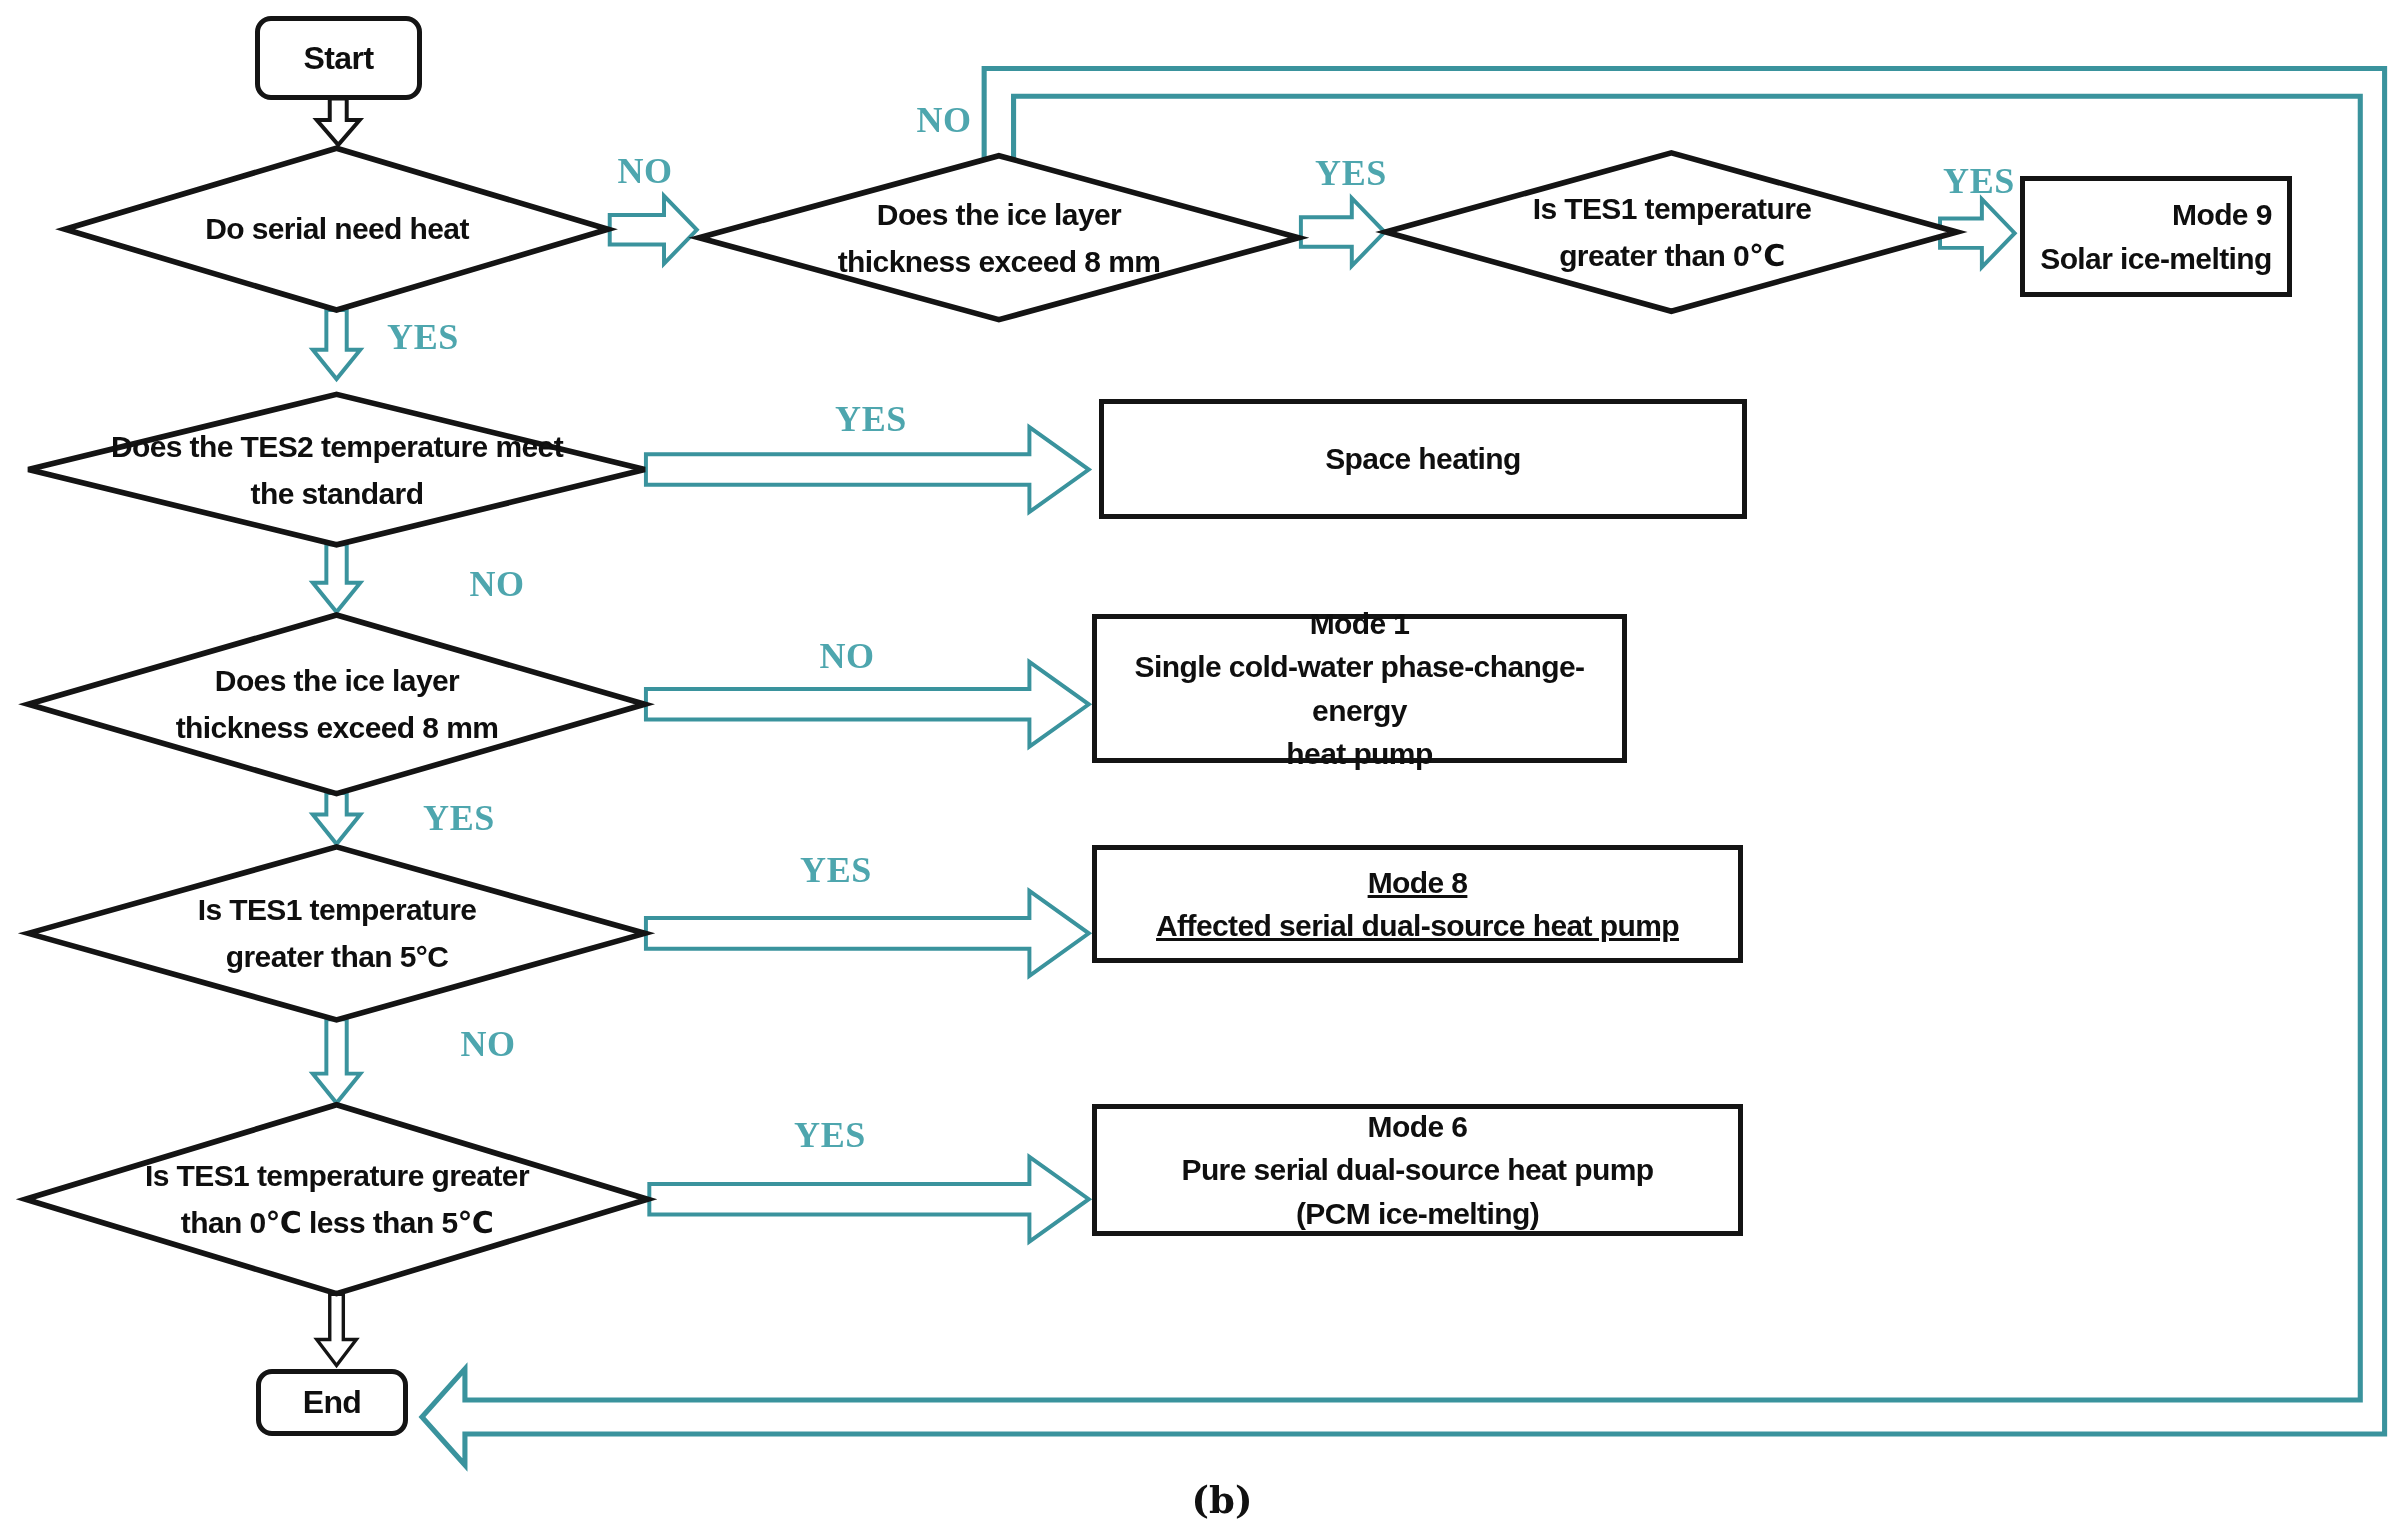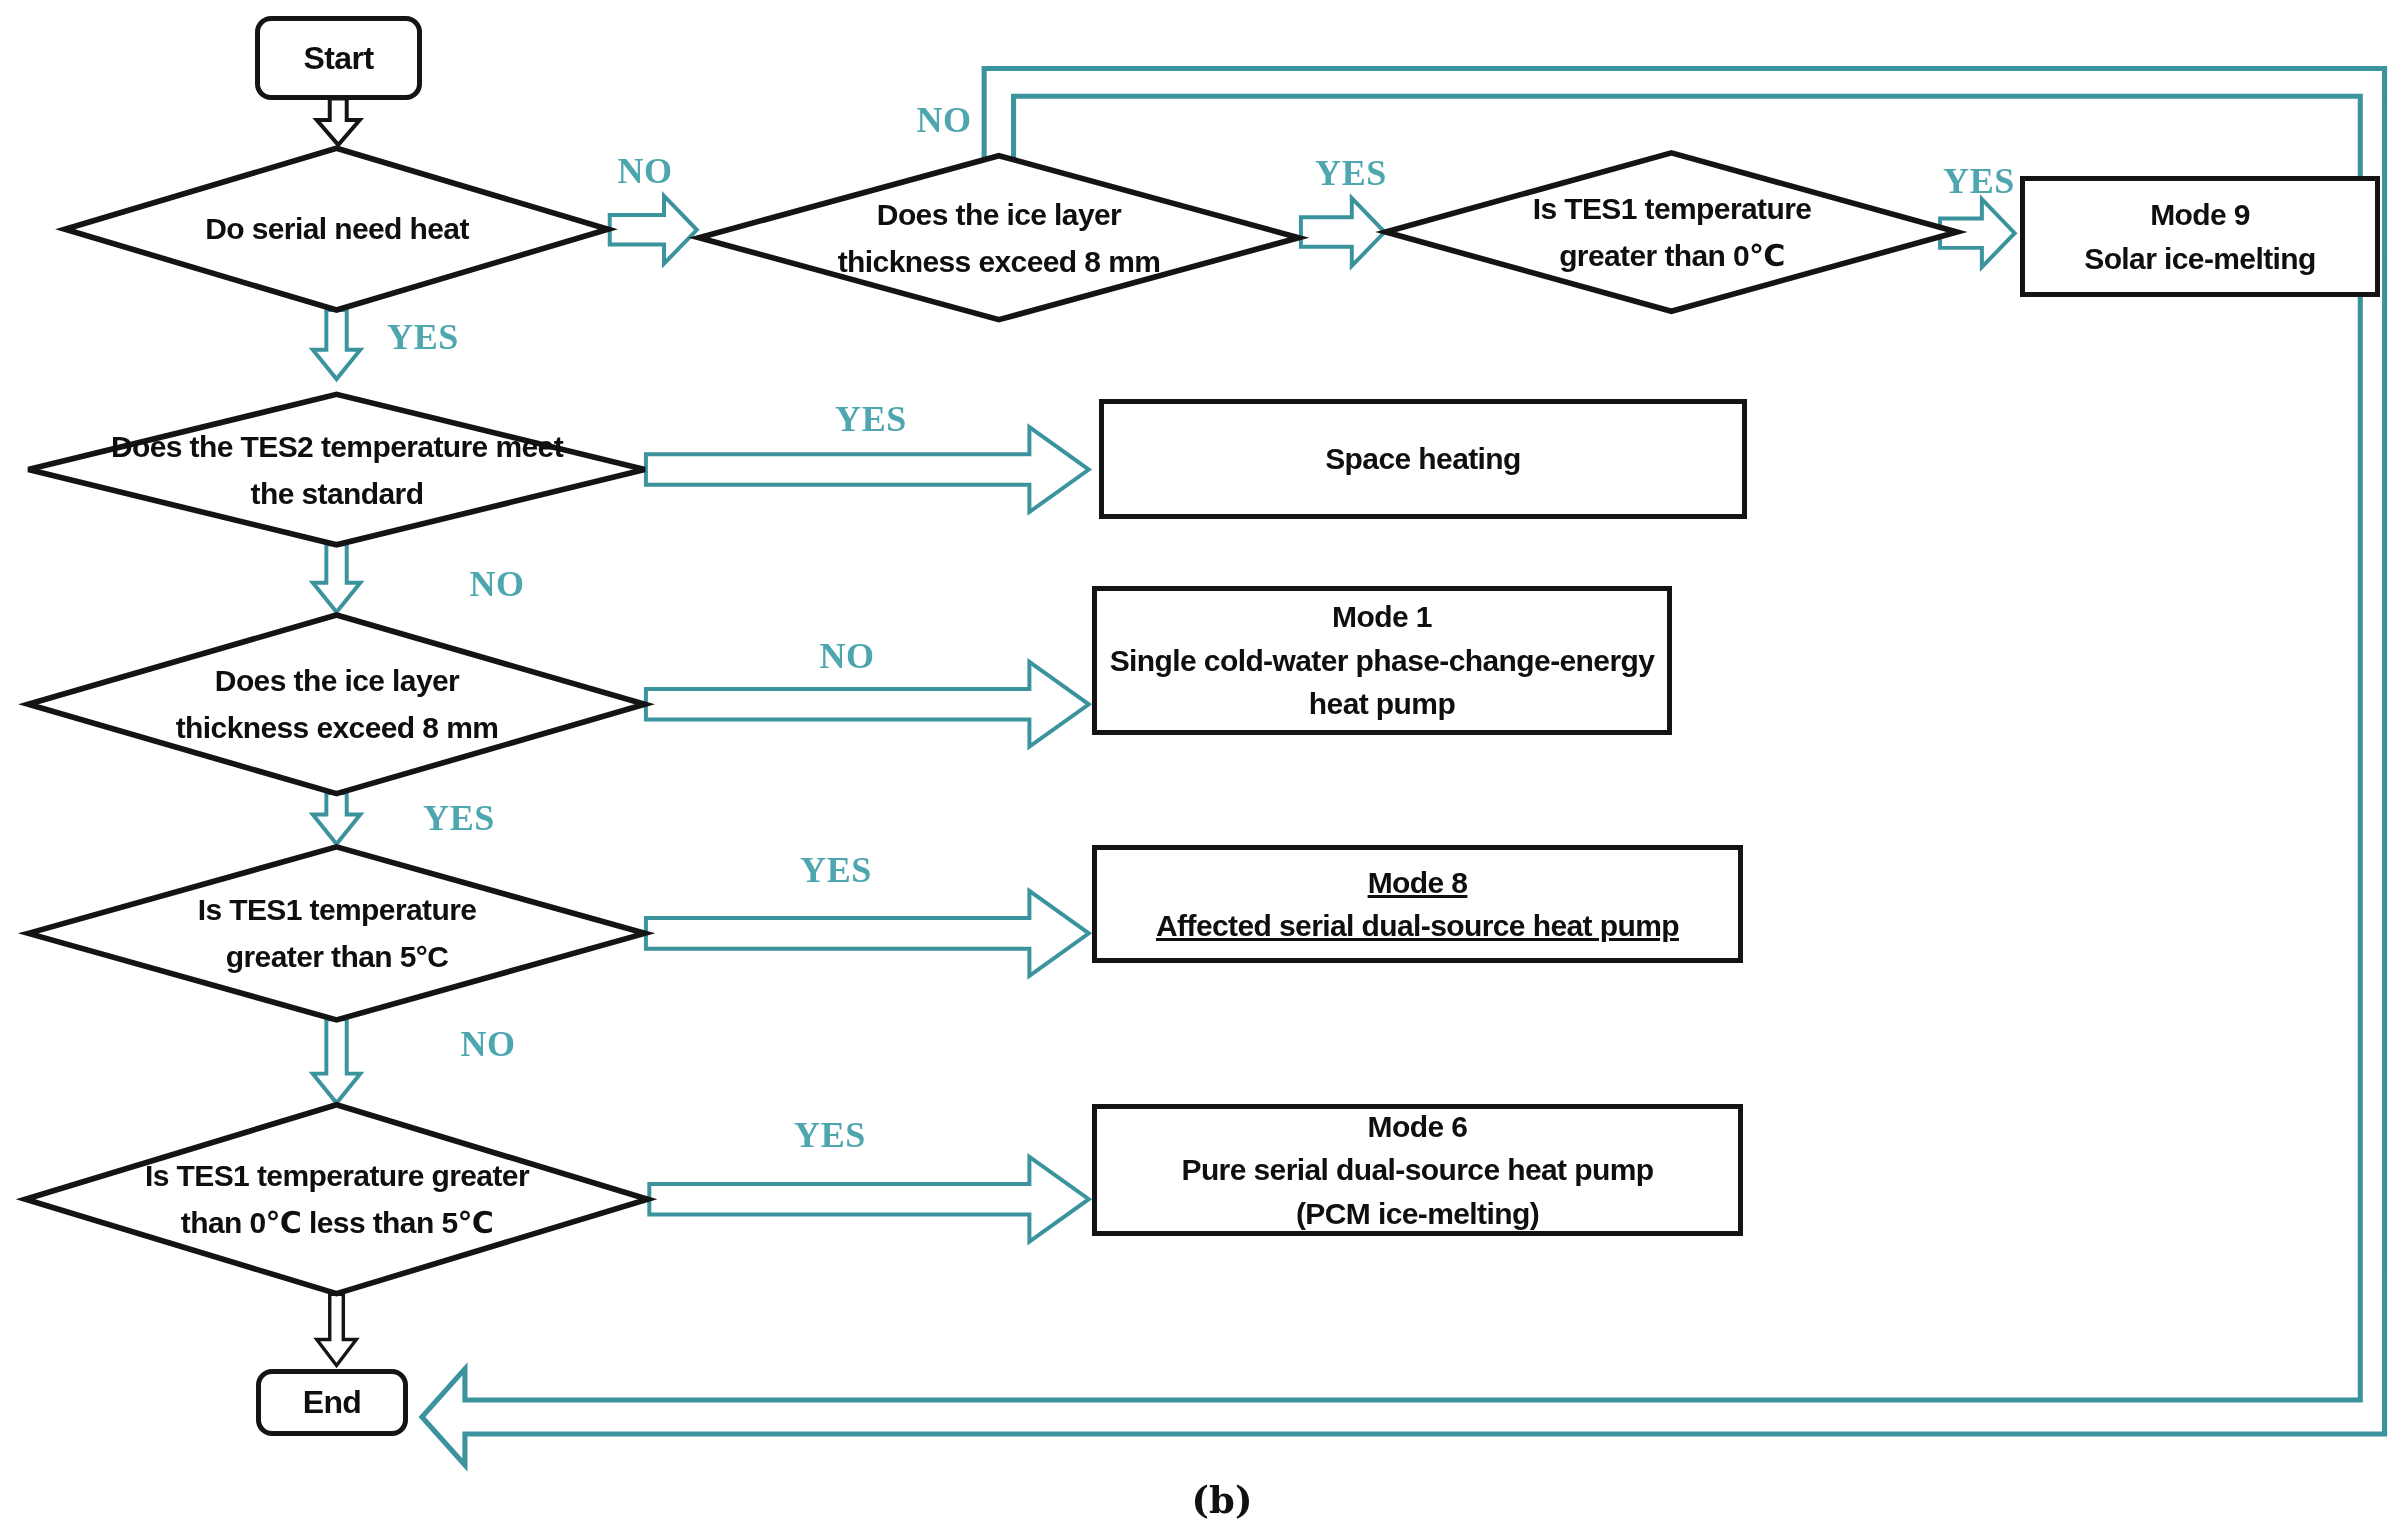--- a/index.html
+++ b/index.html
@@ -50,24 +50,24 @@
     <polygon points="50,1245 595,1087 1140,1245 595,1403" fill="#ffffff" stroke="#141414" stroke-width="10"></polygon>
     <polygon points="50,1650 595,1497 1140,1650 595,1803" fill="#ffffff" stroke="#141414" stroke-width="10"></polygon>
     <polygon points="45,2120 595,1953 1145,2120 595,2287" fill="#ffffff" stroke="#141414" stroke-width="10"></polygon>
     <polygon points="1236,420 1766,275 2296,420 1766,565" fill="#ffffff" stroke="#141414" stroke-width="10"></polygon>
     <polygon points="2450,410 2955,270 3460,410 2955,550" fill="#ffffff" stroke="#141414" stroke-width="10"></polygon>
   </svg>
 
   <div class="box rounded" style="left:255px;top:16px;width:167px;height:84px;">Start</div>
   <div class="box rounded" style="left:256px;top:1369px;width:152px;height:67px;">End</div>
 
-  <div class="box" style="left:2020px;top:176px;width:360px;height:121px;">Mode 9
+  <div class="box" style="left:2020px;top:176px;width:272px;height:121px;text-align:right;">Mode 9
 Solar ice-melting</div>
   <div class="box" style="left:1099px;top:399px;width:648px;height:120px;">Space heating</div>
-  <div class="box" style="left:1092px;top:586px;width:580px;height:149px;">Mode 1
+  <div class="box" style="left:1092px;top:614px;width:535px;height:149px;">Mode 1
 Single cold-water phase-change-energy
 heat pump</div>
   <div class="box" style="left:1092px;top:845px;width:651px;height:118px;text-decoration:underline;">Mode 8
 Affected serial dual-source heat pump</div>
   <div class="box" style="left:1092px;top:1104px;width:651px;height:132px;">Mode 6
 Pure serial dual-source heat pump
 (PCM ice-melting)</div>
 
   <div class="dtext" style="left:337px;top:229px;">Do serial need heat</div>
   <div class="dtext" style="left:337px;top:470px;">Does the TES2 temperature meet

